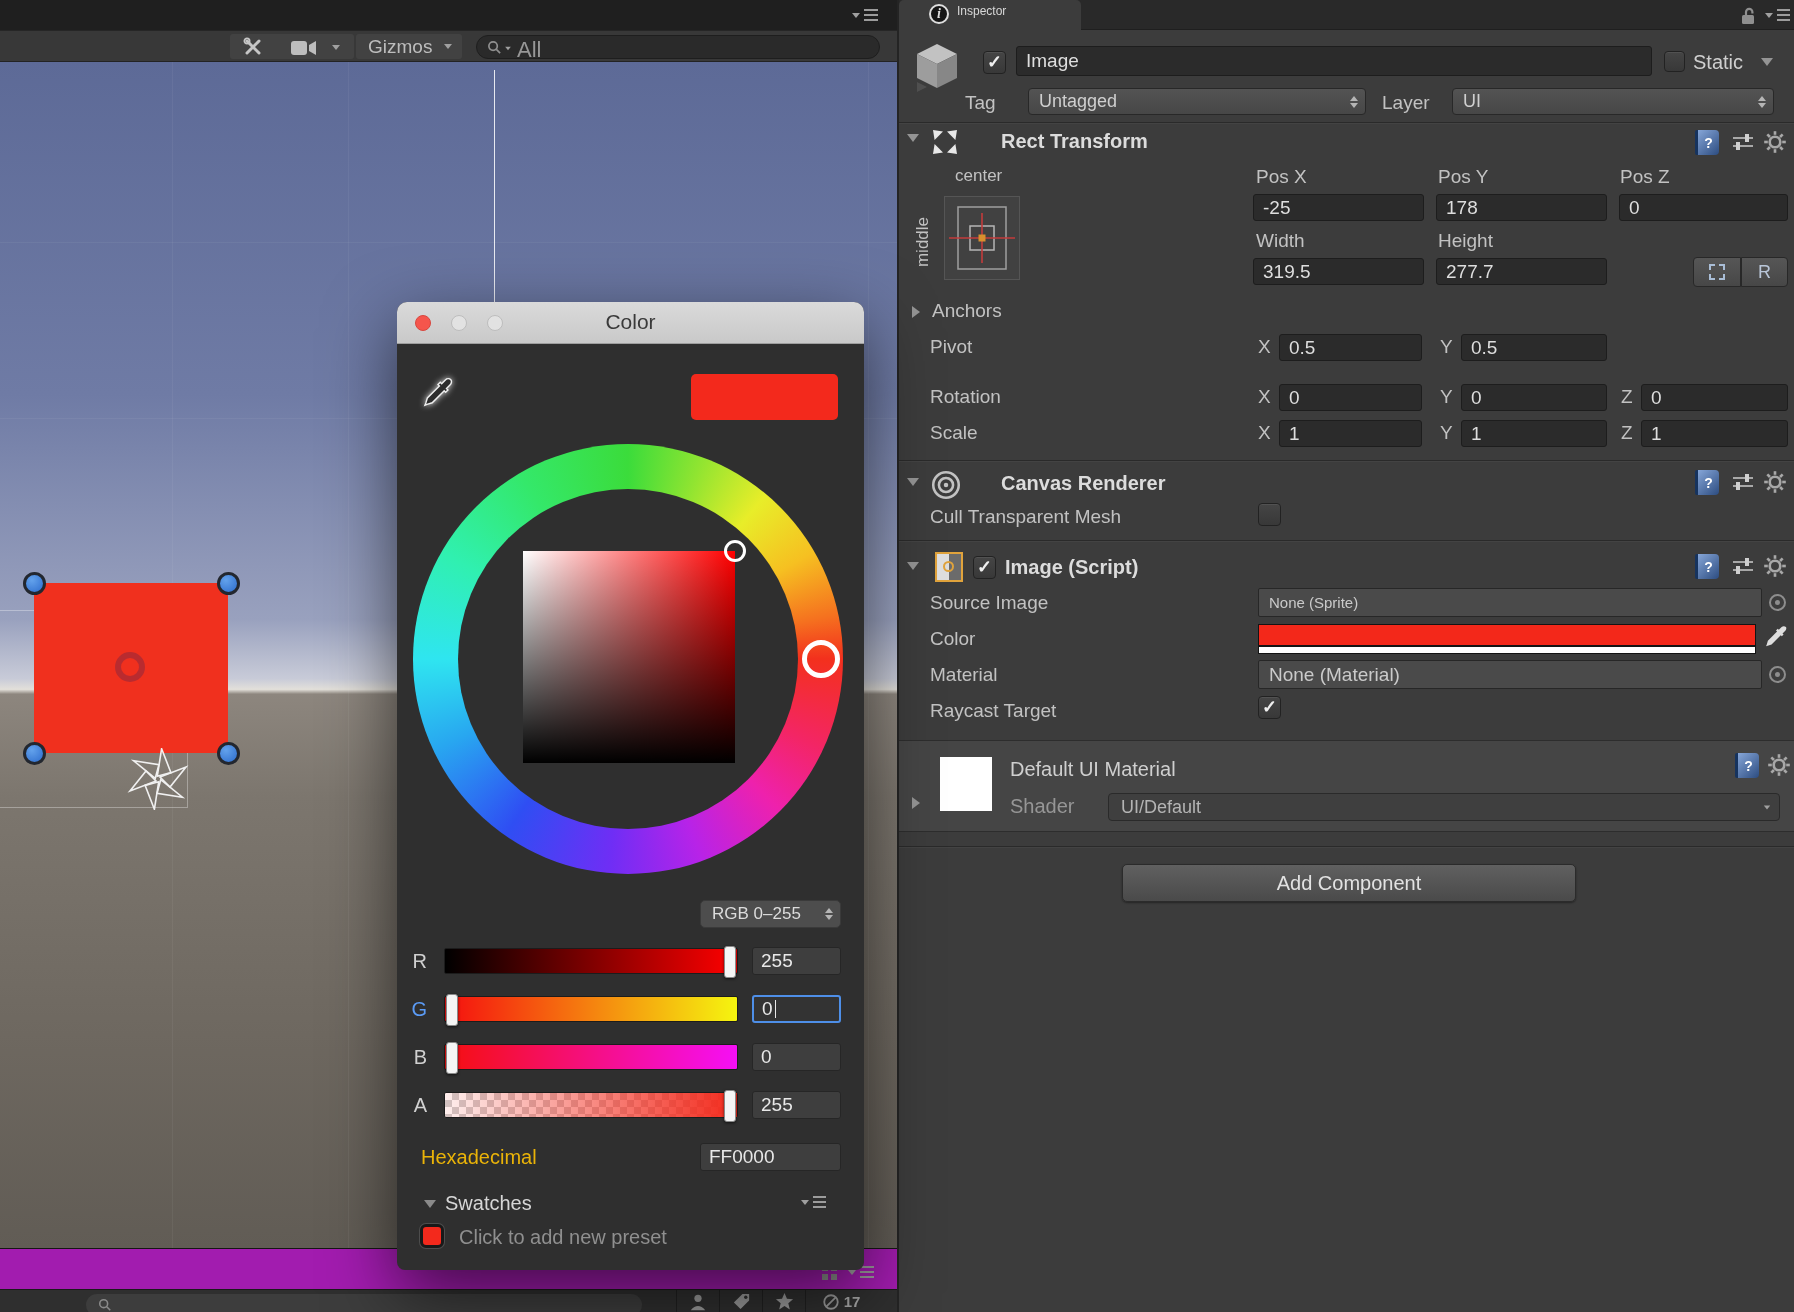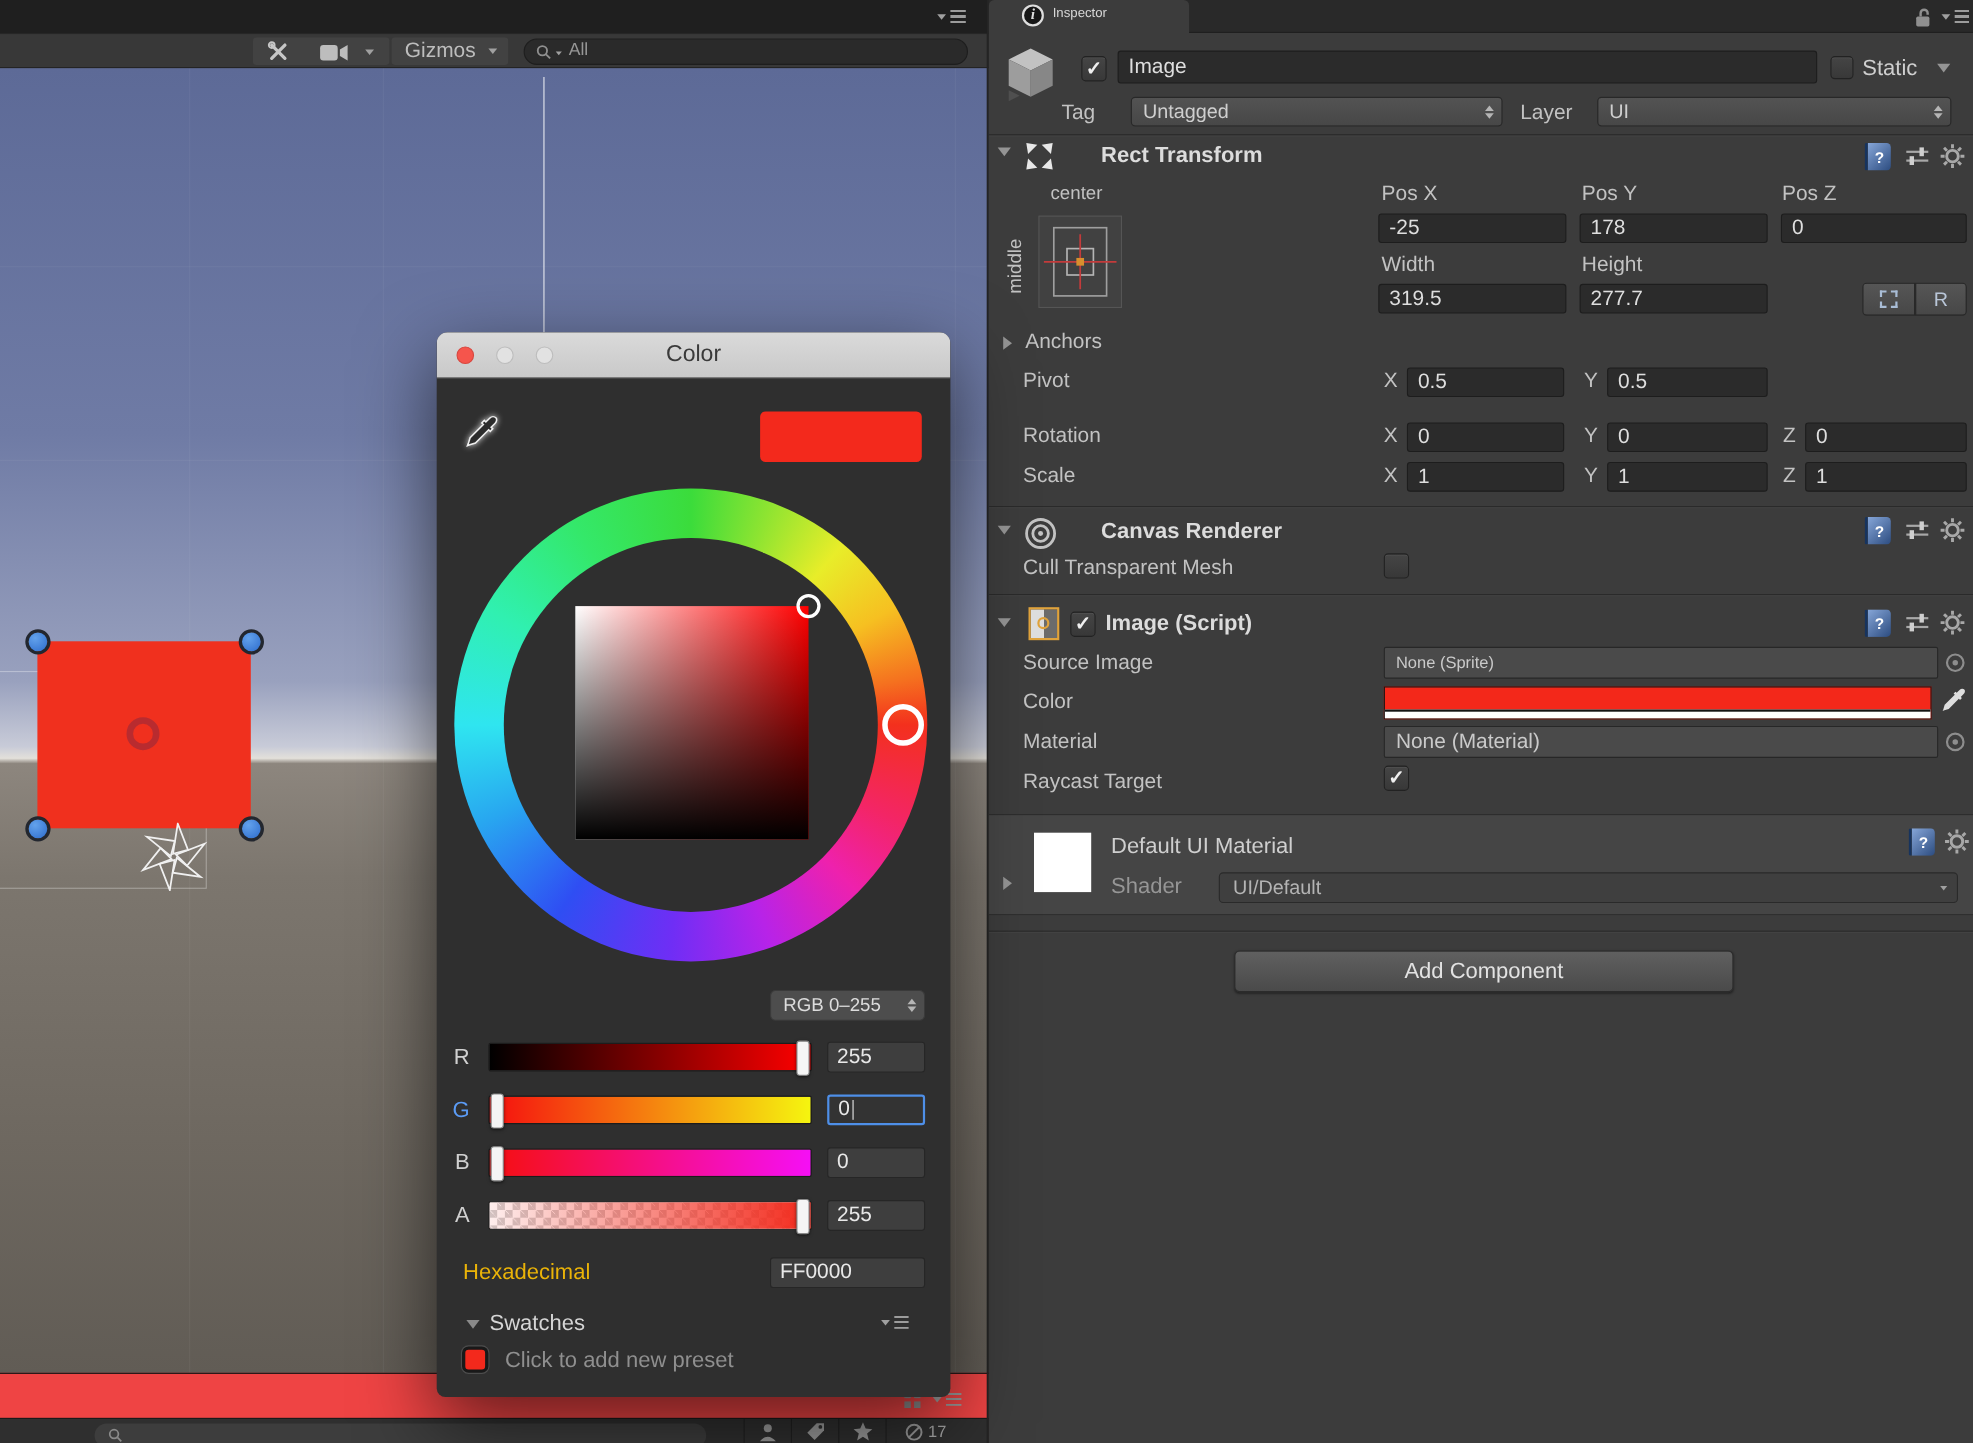--- a/index.html
+++ b/index.html
@@ -70,21 +70,21 @@
       <div class="abs" style="left:356px;top:3px;width:106px;height:25px;background:#424242;border-radius:3px;">
         <span class="abs" style="left:12px;top:2px;font-size:19px;color:#bdbdbd;">Gizmos</span>
         <div class="tri-sm" style="left:88px;top:10px;"></div>
       </div>
       <div class="abs" style="left:476px;top:4px;width:404px;height:24px;background:#2a2a2a;border:1px solid #1e1e1e;border-radius:12px;box-sizing:border-box;">
         <svg style="position:absolute;left:10px;top:4px;" width="15" height="15" viewBox="0 0 16 16">
           <circle cx="6.5" cy="6.5" r="4.5" fill="none" stroke="#8f8f8f" stroke-width="1.8"></circle>
             <line x1="10" y1="10" x2="14" y2="14" stroke="#8f8f8f" stroke-width="1.8"></line>
         </svg>
         <div class="tri-sm" style="left:27px;top:10px;transform:scale(.7);"></div>
-        <span class="abs" style="left:40px;top:1px;font-size:16px;color:#979797;">All</span>
+        <span class="abs" style="left:40px;top:1px;font-size:22px;color:#979797;">All</span>
       </div>
     </div>
 
     <div class="abs" style="left:0;top:62px;width:899px;height:1186px;overflow:hidden;
          background:linear-gradient(180deg,#5d6a97 0%,#6f7ba5 28%,#99a1be 47%,#c8cbd8 52%,#e3e0da 52.9%,#8d867e 53.3%,#7c766e 62%,#6e6860 82%,#615c55 100%);">
       <div class="gridv" style="left:172px;"></div>
       <div class="gridv" style="left:348px;"></div>
       <div class="gridv" style="left:868px;"></div>
       <div class="gridh" style="top:180px;"></div>
       <div class="gridh" style="top:356px;"></div>
@@ -105,21 +105,21 @@
           <path d="M2 -2 L28 -12 L12 8 Z"></path>
             <path d="M2 -2 L28 -12 L12 8 Z" transform="rotate(60)"></path>
           <path d="M2 -2 L28 -12 L12 8 Z" transform="rotate(120)"></path>
             <path d="M2 -2 L28 -12 L12 8 Z" transform="rotate(180)"></path>
           <path d="M2 -2 L28 -12 L12 8 Z" transform="rotate(240)"></path>
             <path d="M2 -2 L28 -12 L12 8 Z" transform="rotate(300)"></path>
         </g>
       </svg>
     </div>
 
-    <div class="abs" style="left:0;top:1248px;width:899px;height:64px;background:#ef4444;border-top:1px solid #161616;box-sizing:border-box;">
+    <div class="abs" style="left:0;top:1248px;width:899px;height:64px;background:#a21caf;border-top:1px solid #161616;box-sizing:border-box;font-weight:bold;">
       <svg class="abs" style="left:822px;top:16px;" width="15" height="15" viewBox="0 0 15 15">
         <g fill="#8f8f8f">
             <rect x="0" y="0" width="6" height="6"></rect>
             <rect x="9" y="0" width="6" height="6"></rect>
             <rect x="0" y="9" width="6" height="6"></rect>
             <rect x="9" y="9" width="6" height="6"></rect>
           </g>
       </svg>
       <div class="tri-sm" style="left:848px;top:21px;"></div>
       <div class="burger" style="left:860px;top:17px;"></div>

